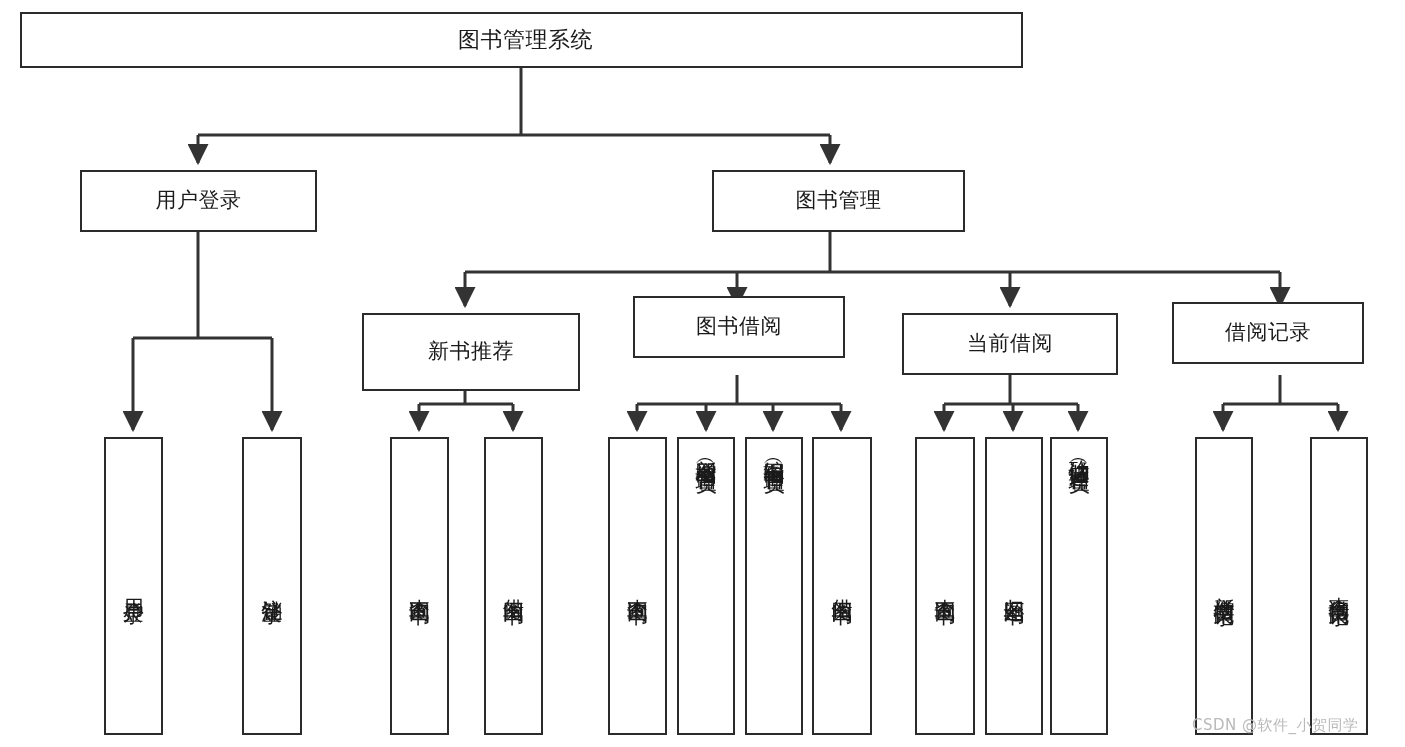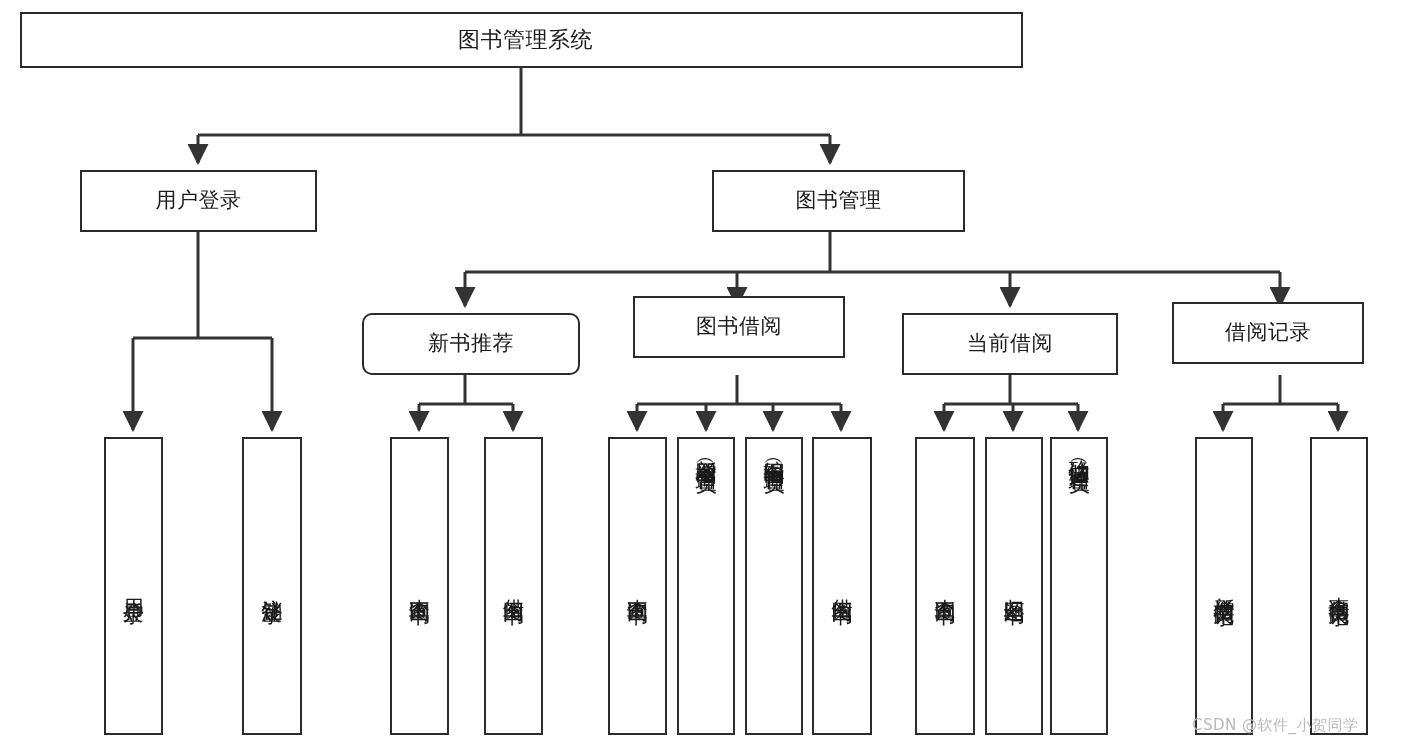--- a/index.html
+++ b/index.html
@@ -144,21 +144,21 @@
   </div>
 
   <div class="node horiz" style="left:80px; top:170px; width:237px; height:62px;">
     <span class="node-label">用户登录</span>
   </div>
 
   <div class="node horiz" style="left:712px; top:170px; width:253px; height:62px;">
     <span class="node-label">图书管理</span>
   </div>
 
-  <div class="node horiz" style="left:362px; top:313px; width:218px; height:62px;border-radius:10px;">
+  <div class="node horiz" style="left:362px; top:313px; width:218px; height:78px;">
     <span class="node-label">新书推荐</span>
   </div>
 
   <div class="node horiz" style="left:633px; top:296px; width:212px; height:62px;">
     <span class="node-label">图书借阅</span>
   </div>
 
   <div class="node horiz" style="left:902px; top:313px; width:216px; height:62px;">
     <span class="node-label">当前借阅</span>
   </div>

